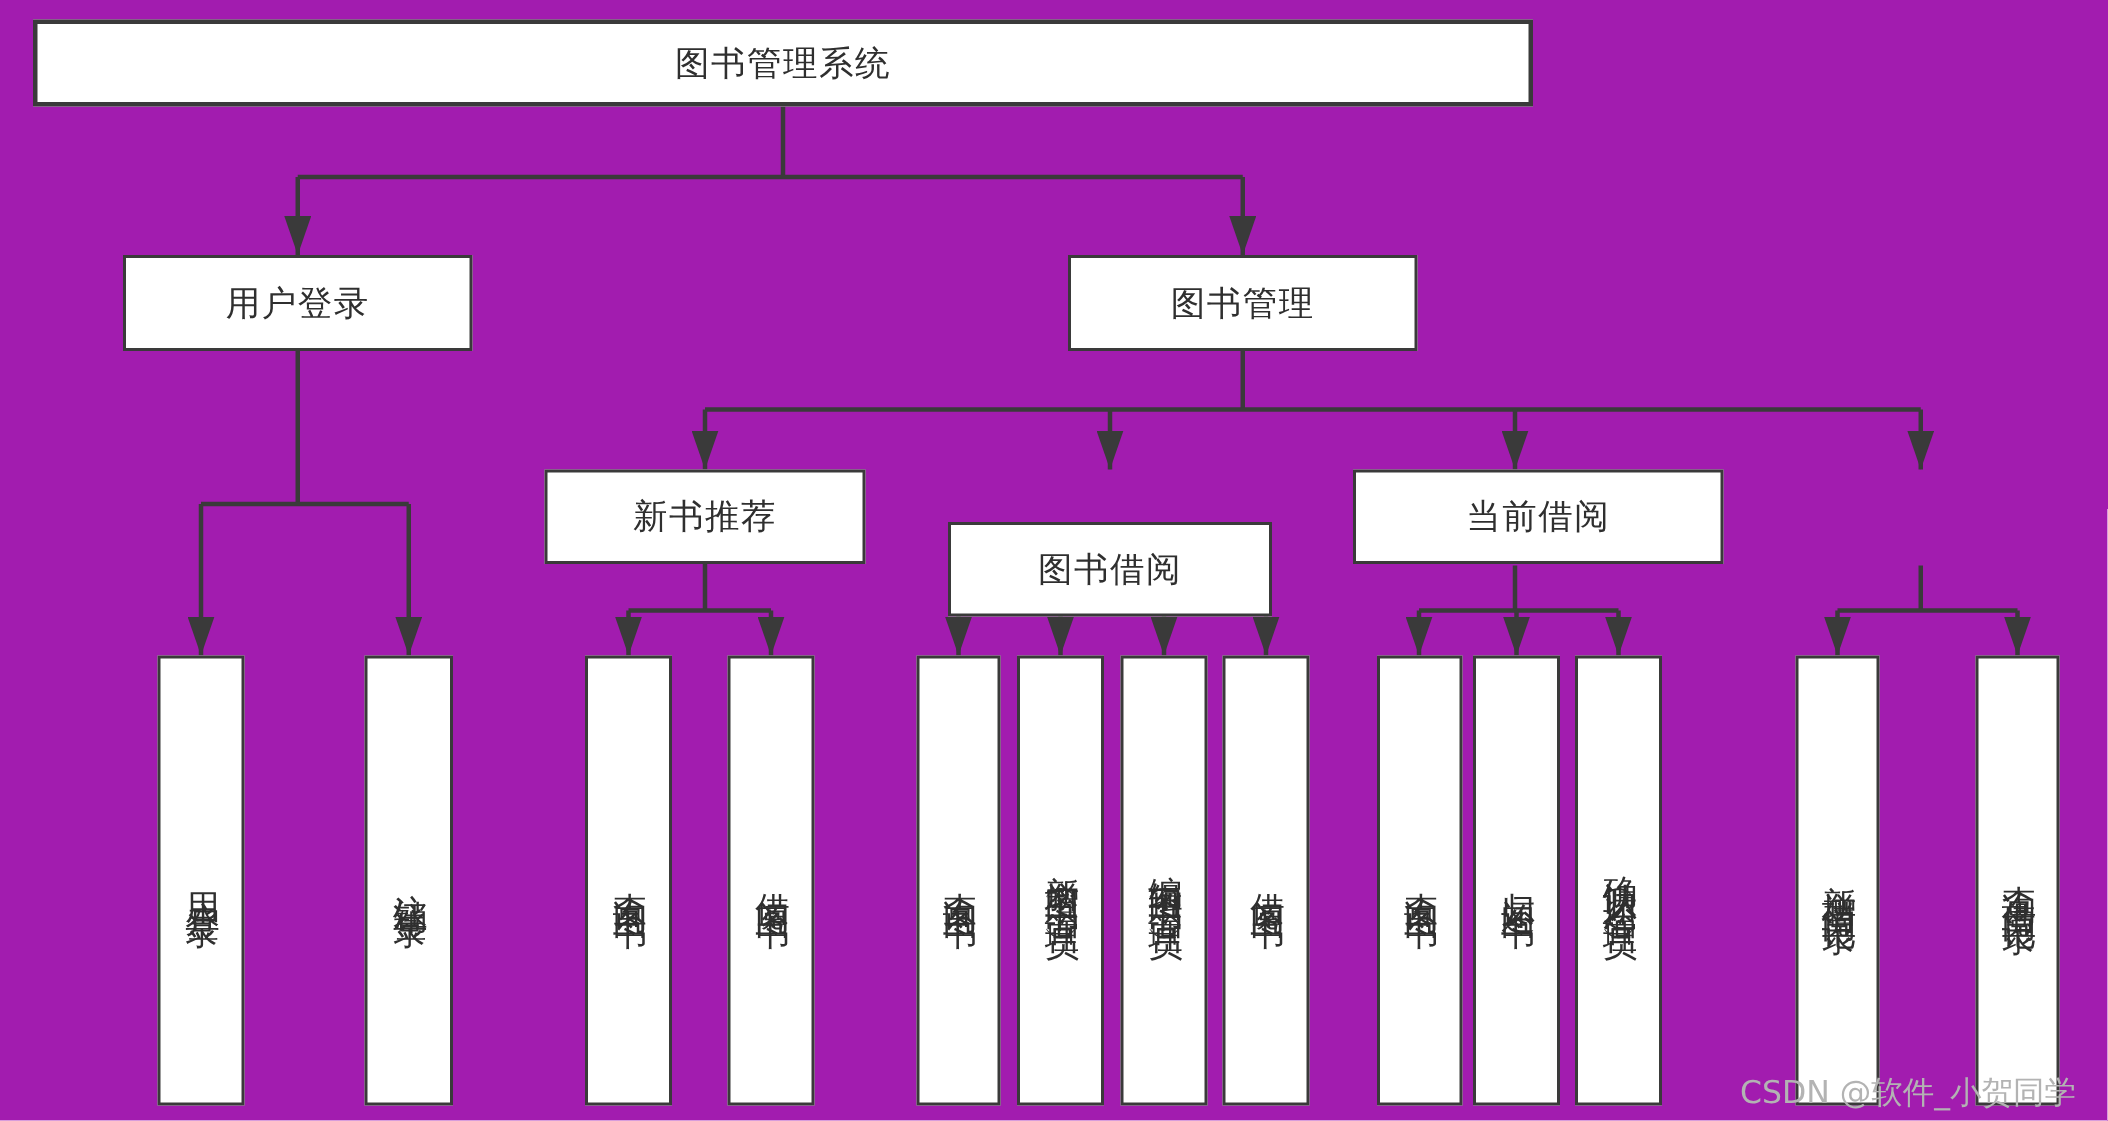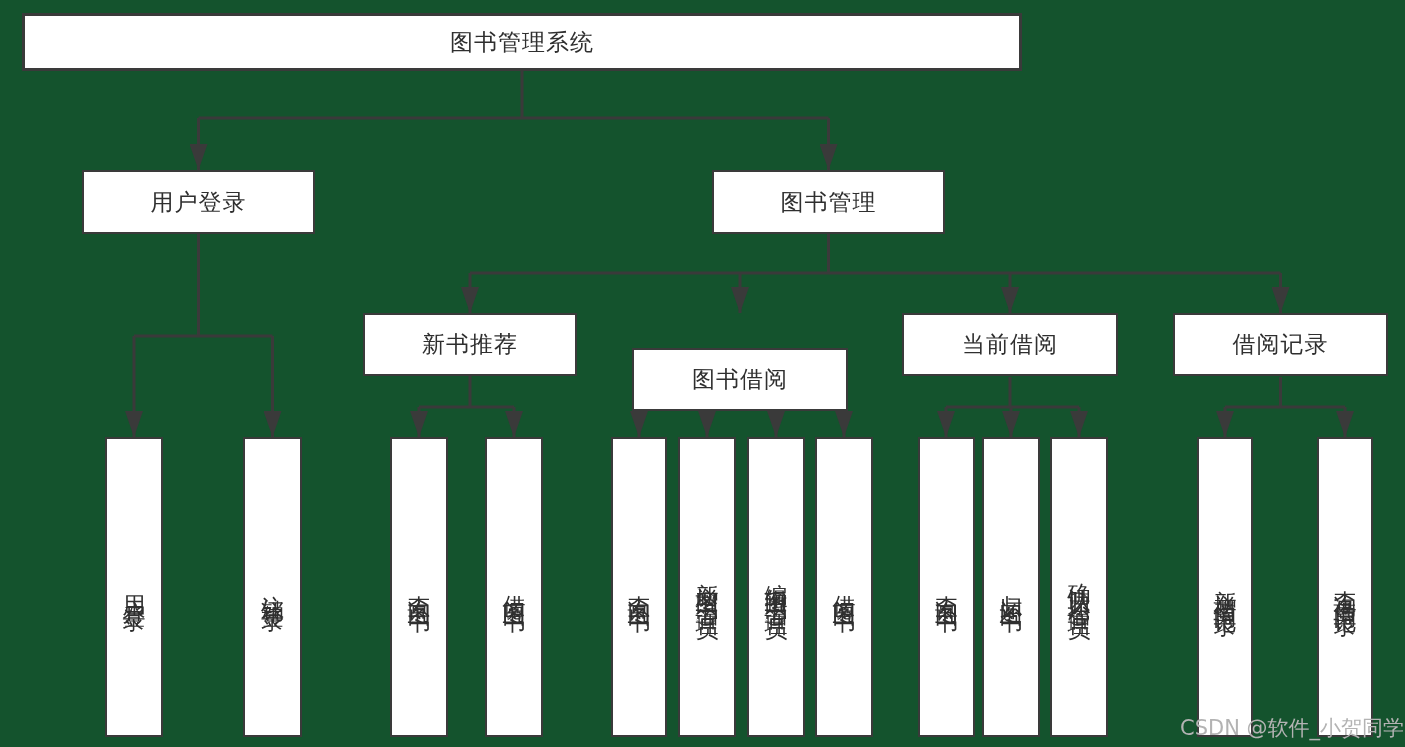--- a/index.html
+++ b/index.html
@@ -1,19 +1,19 @@
 <!DOCTYPE html>
 <html><head>
 <meta charset="utf-8">
 <style>
   html,body{margin:0;padding:0;background:#fff;}
   .canvas{
     position:relative;
     width:1405px;height:747px;
-    background:#14532d;
+    background:#a21caf;
     font-family:"DejaVu Sans","Liberation Sans",sans-serif;
     overflow:hidden;
   }
   .wires{position:absolute;left:0;top:0;pointer-events:none;}
   .wires line{stroke:#3a3a3a;stroke-width:3;}
   .node{
     position:absolute;
     box-sizing:border-box;
     border:2px solid #3a3a3a;
     background:#ffffff;
@@ -34,21 +34,20 @@
     color:#2f2f2f;
     white-space:nowrap;
   }
   .watermark{
     position:absolute;
     left:1160px;top:714px;
     font-size:21px;
     color:#b3b3b3;
     white-space:nowrap;
     z-index:5;
-    margin-left:20px;
   }
 </style>
 </head>
 <body>
 
 <div class="canvas">
 
   <svg class="wires" width="1405" height="747" viewBox="0 0 1405 747">
     <defs>
       <marker id="ah" viewBox="0 -9 26 18" refX="26" refY="0" markerWidth="26" markerHeight="18" markerUnits="userSpaceOnUse" orient="auto">
@@ -107,25 +106,22 @@
   <div class="node lvl3 hbox" style="left:363px;width:214px;">
     <span>新书推荐</span>
   </div>
 
   <div class="node lvl2 hbox" style="left:712px;width:233px;">
     <span>图书管理</span>
   </div>
   <div class="node lvl3 hbox" style="left:632px;width:216px;margin-top:35px;">
     <span>图书借阅</span>
   </div>
-  <div class="node lvl3 hbox" style="left:902px;width:216px;">
+  <div class="node lvl3 hbox" style="left:902px;width:247px;">
     <span>当前借阅</span>
-  </div>
-  <div class="node lvl3 hbox" style="left:1173px;width:215px;">
-    <span>借阅记录</span>
   </div>
 
   <div class="node leaf" style="left:105px;width:58px;">
     <span class="vtext">用户登录</span>
   </div>
   <div class="node leaf" style="left:243px;width:59px;">
     <span class="vtext">注销登录</span>
   </div>
 
   <div class="node leaf" style="left:390px;width:58px;">

